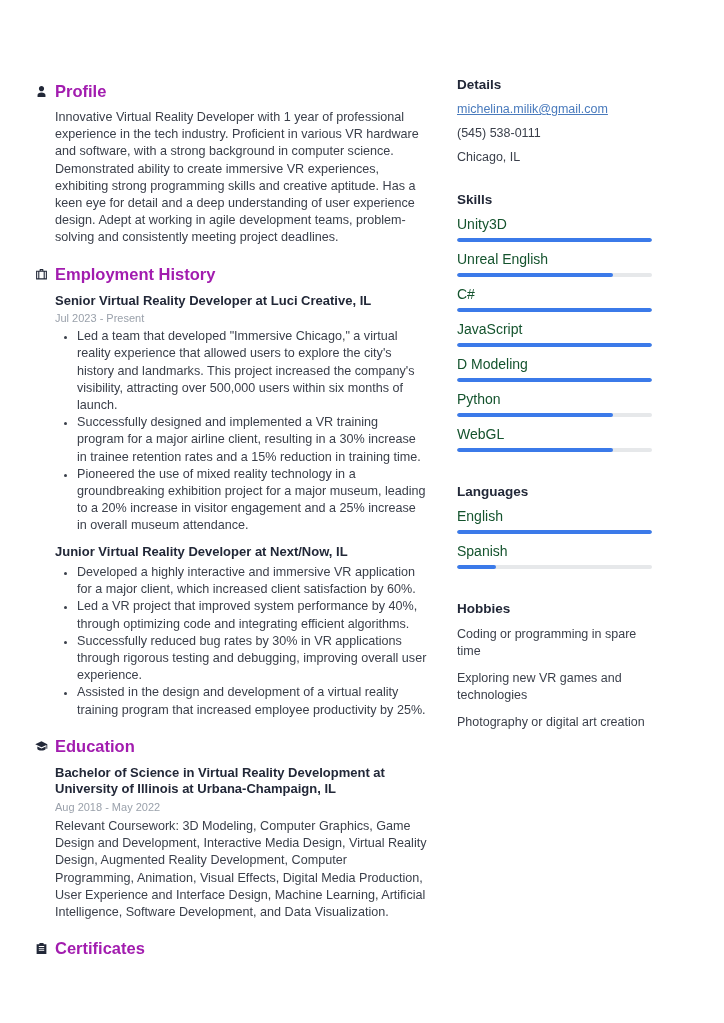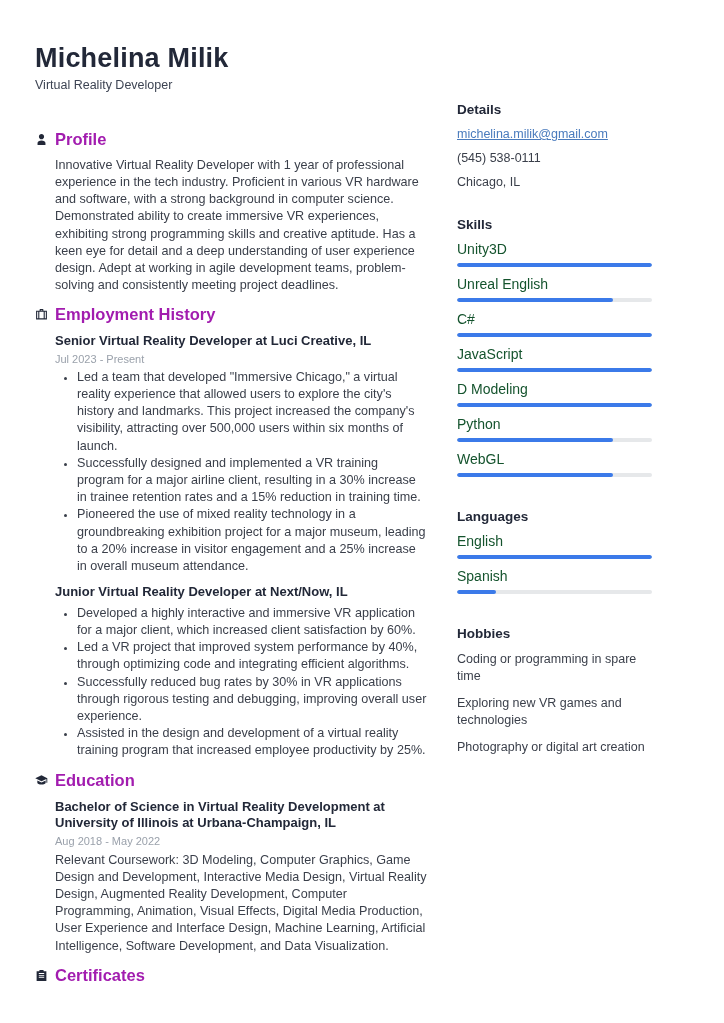--- a/index.html
+++ b/index.html
@@ -3,29 +3,29 @@
 <meta charset="utf-8">
 <style>
   * { margin:0; padding:0; box-sizing:border-box; }
   html,body { background:#ffffff; }
   body { font-family:"Liberation Sans", sans-serif; }
   .page {
     width:724px; height:1023px; background:#ffffff;
     display:flex; overflow:hidden;
   }
   .main { width:427px; padding:44px 0 0 35px; }
-  .sidebar { width:195px; margin-left:30px; padding-top:102px; }
+  .sidebar { width:195px; margin-left:30px; padding-top:77px; }
 
   
   .name { font-size:27px; font-weight:700; color:#222838; letter-spacing:.2px; line-height:1.1; }
   .job-title-sub { font-size:12.5px; color:#3d4453; margin-top:4px; }
 
   
   .section { margin-top:38px; }
-  .section.tight { margin-top:11px; }
+  .section.tight { margin-top:18px; }
   .sec-head { display:flex; align-items:center; }
   .sec-icon { width:13px; height:13px; flex:0 0 13px; margin-right:7px; display:flex; align-items:center; }
   .sec-icon svg { width:13px; height:13px; fill:#222838; }
   .sec-title { font-size:16.5px; font-weight:700; color:#a21caf;text-align:right; }
   .sec-body { margin-left:20px; }
   .para { font-size:12.6px; line-height:17.2px; color:#3a3f4a; margin-top:8px; }
   .item-title { font-size:13px; font-weight:700; color:#222838; margin-top:9px; line-height:16.5px; }
   .item-dates { font-size:11px; color:#9aa1ab; margin-top:3px; }
   ul.bullets { margin:4px 0 0 0; padding-left:22px; list-style:disc; }
   ul.bullets li { font-size:12.6px; line-height:17.2px; color:#3a3f4a; }
@@ -43,24 +43,20 @@
   .meter-fill { height:4px; background:#3b7ae9; border-radius:2px; }
   .hobby { font-size:12.5px; color:#3a3f4a; line-height:17px; margin-top:10px; }
 </style>
 </head>
 <body>
 
 <div class="page">
 
   <div class="main">
 
-    <div>
-      <div class="name">Michelina Milik</div>
-      <div class="job-title-sub">Virtual Reality Developer</div>
-    </div>
 
     <div class="section">
       <div class="sec-head">
         <span class="sec-icon">
           <svg viewBox="0 0 24 24">
               <path d="M12 11.6c2.65 0 4.8-2.15 4.8-4.8S14.65 2 12 2 7.2 4.15 7.2 6.8s2.15 4.8 4.8 4.8zm0 2.2c-4 0-7.3 2.1-7.3 4.7V22h14.6v-3.5c0-2.6-3.3-4.7-7.3-4.7z"></path>
             </svg>
         </span>
         <span class="sec-title">Profile</span>
       </div>

